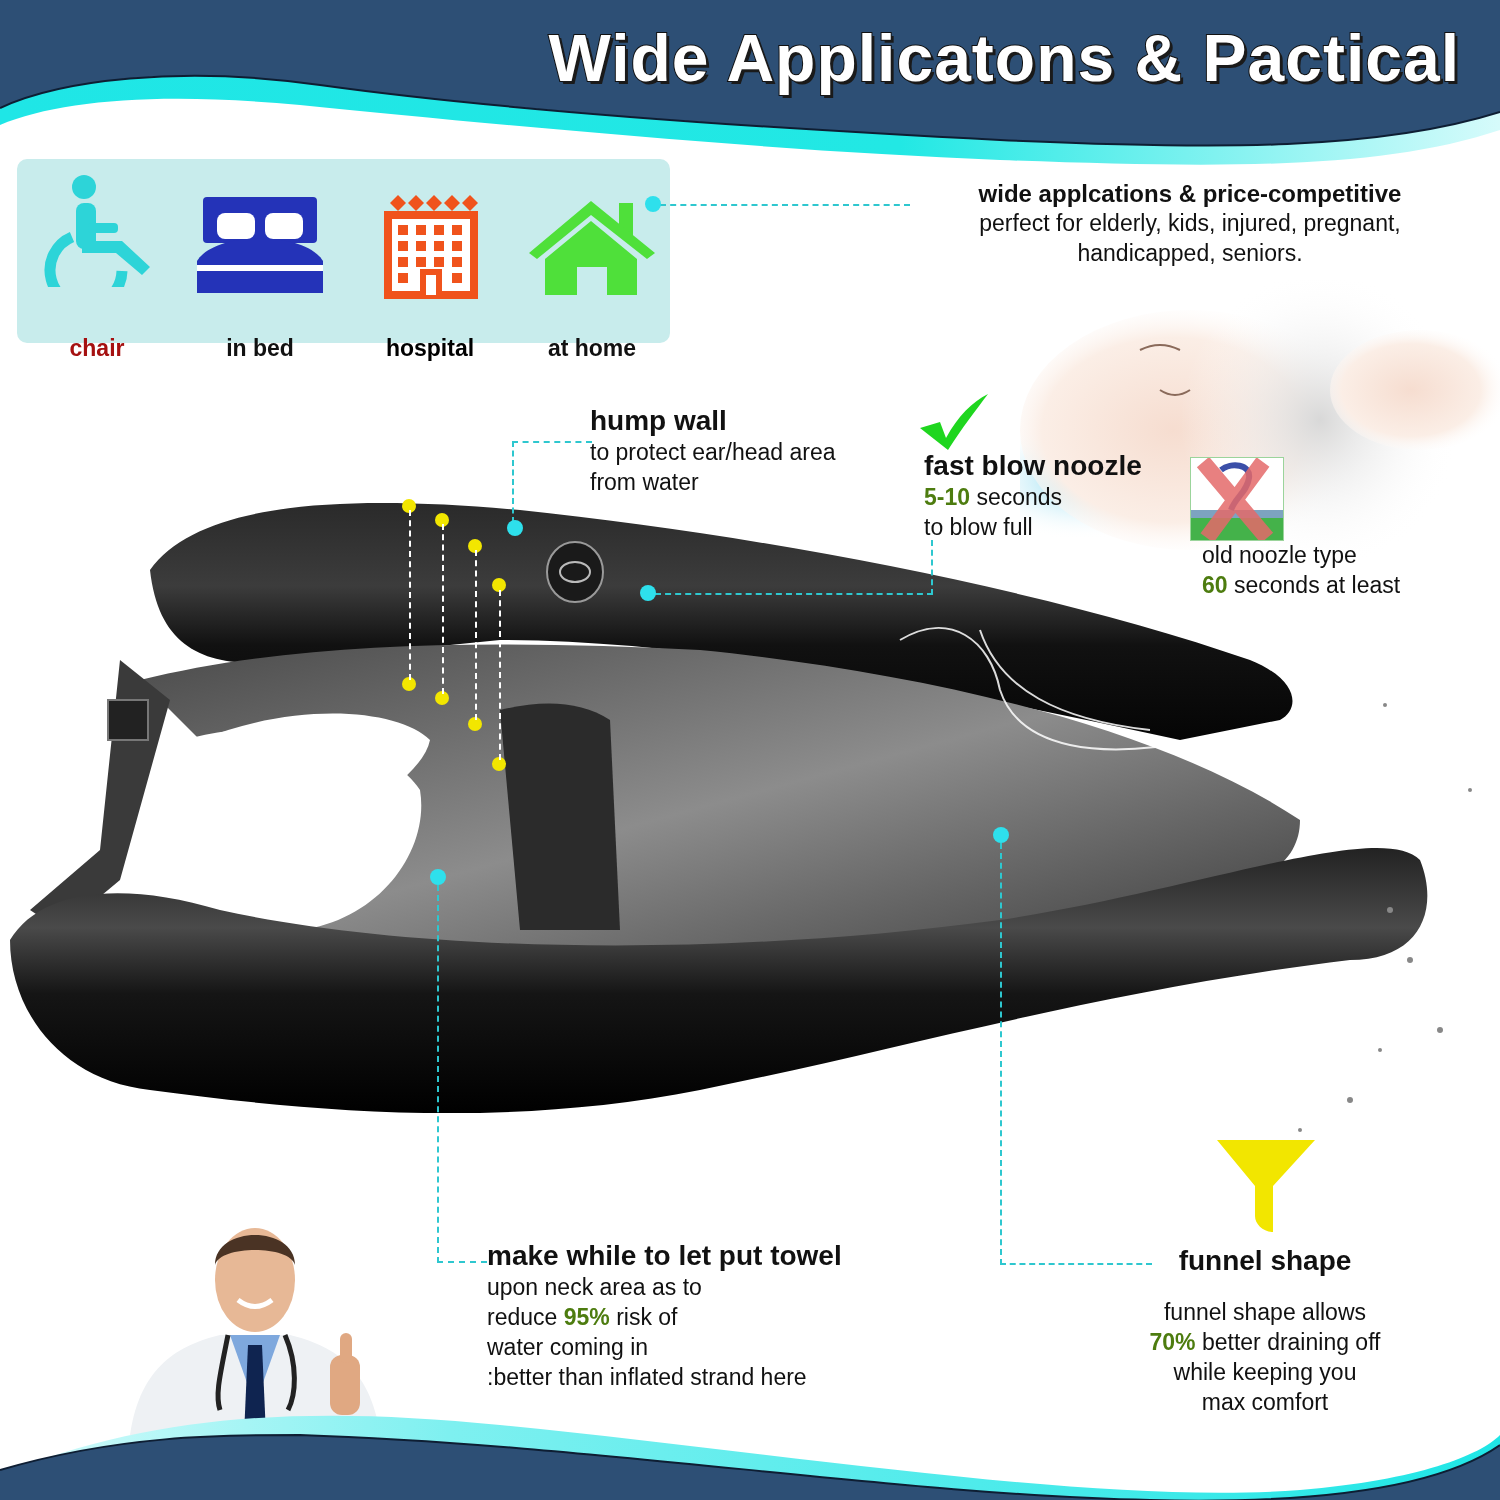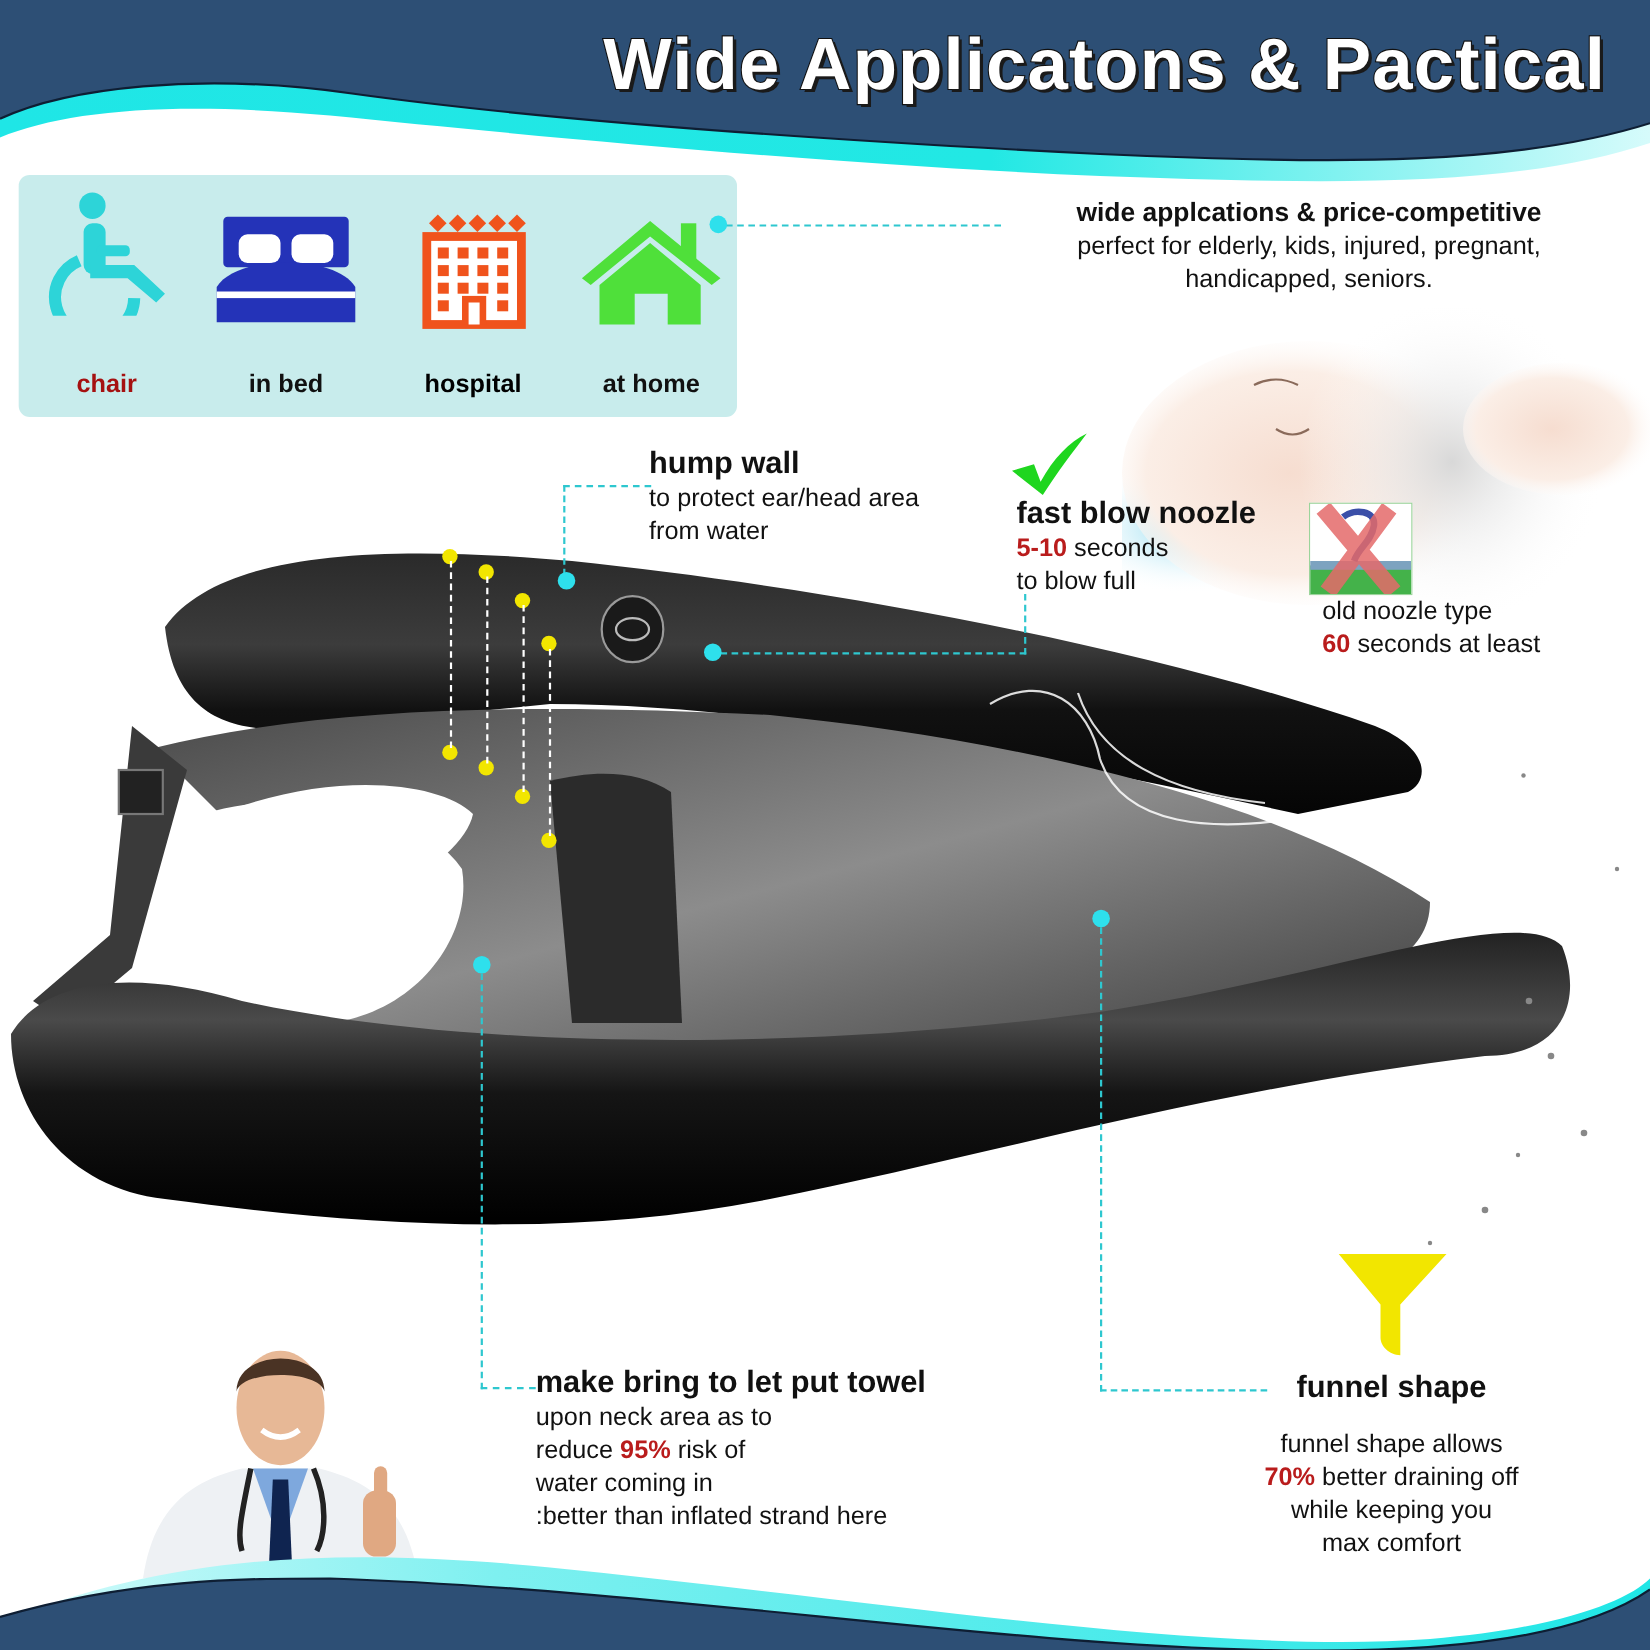--- a/index.html
+++ b/index.html
@@ -1,26 +1,26 @@
 <!DOCTYPE html>
 <html><head>
 <meta charset="utf-8">
 <style>
   html,body{margin:0;padding:0;}
   body{width:1500px;height:1500px;position:relative;overflow:hidden;background:#ffffff;font-family:"Liberation Sans",sans-serif;color:#111;}
   .abs{position:absolute;}
   svg{display:block;}
   .title{position:absolute;right:40px;top:20px;font-size:66px;font-weight:bold;color:#fff;
     -webkit-text-stroke:2px #111;paint-order:stroke fill;text-shadow:3px 3px 0 #1a1a1a;letter-spacing:1px;white-space:nowrap;}
-  .app-panel{position:absolute;left:17px;top:159px;width:653px;height:220px;background:#c8ecec;border-radius:10px;}
+  .app-panel{position:absolute;left:17px;top:159px;width:653px;height:184px;background:#c8ecec;border-radius:10px;}
   .app-item{position:absolute;top:0;width:150px;height:220px;text-align:center;}
   .app-label{position:absolute;top:176px;left:0;width:100%;font-size:23px;font-weight:bold;}
   .h{font-weight:bold;font-size:28px;color:#111;}
   .t{font-size:23px;color:#111;line-height:30px;}
-  .red{color:#b91c1c;font-weight:bold;}
+  .red{color:#4d7c0f;font-weight:bold;}
   .dot-y{position:absolute;width:14px;height:14px;border-radius:50%;background:#f2e600;}
   .dot-c{position:absolute;width:16px;height:16px;border-radius:50%;background:#2ee0ec;}
 </style>
 </head>
 <body>
 
 <div class="abs" style="left:0;top:0;width:1500px;height:170px;">
   <svg width="1500" height="170" viewBox="0 0 1500 170">
     <defs>
       <linearGradient id="wg" x1="0" x2="1" y1="0" y2="0">
@@ -232,21 +232,21 @@
   </svg>
 </div>
 <div class="abs" style="left:1202px;top:540px;">
   <div class="t">old noozle type</div>
   <div class="t"><span class="red">60</span><span> seconds at least</span></div>
 </div>
 
 <div class="dot-c" style="left:430px;top:869px;"></div>
 <div class="abs" style="left:437px;top:885px;width:48px;height:376px;border-left:2px dashed #2ec7cf;border-bottom:2px dashed #2ec7cf;"></div>
 <div class="abs" style="left:487px;top:1240px;">
-  <div class="h">make bring to let put towel</div>
+  <div class="h">make while to let put towel</div>
   <div class="t">upon neck area as to</div>
   <div class="t"><span>reduce </span><span class="red">95%</span><span> risk of</span></div>
   <div class="t">water coming in</div>
   <div class="t">:better than inflated strand here</div>
 </div>
 
 <div class="dot-c" style="left:993px;top:827px;"></div>
 <div class="abs" style="left:1000px;top:843px;width:150px;height:420px;border-left:2px dashed #2ec7cf;border-bottom:2px dashed #2ec7cf;"></div>
 <svg class="abs" style="left:1215px;top:1138px;" width="102" height="96" viewBox="0 0 102 96">
   <path d="M2 2 H100 L58 48 V94 C48 94 40 86 40 78 V48 Z" fill="#f2e600"></path>

